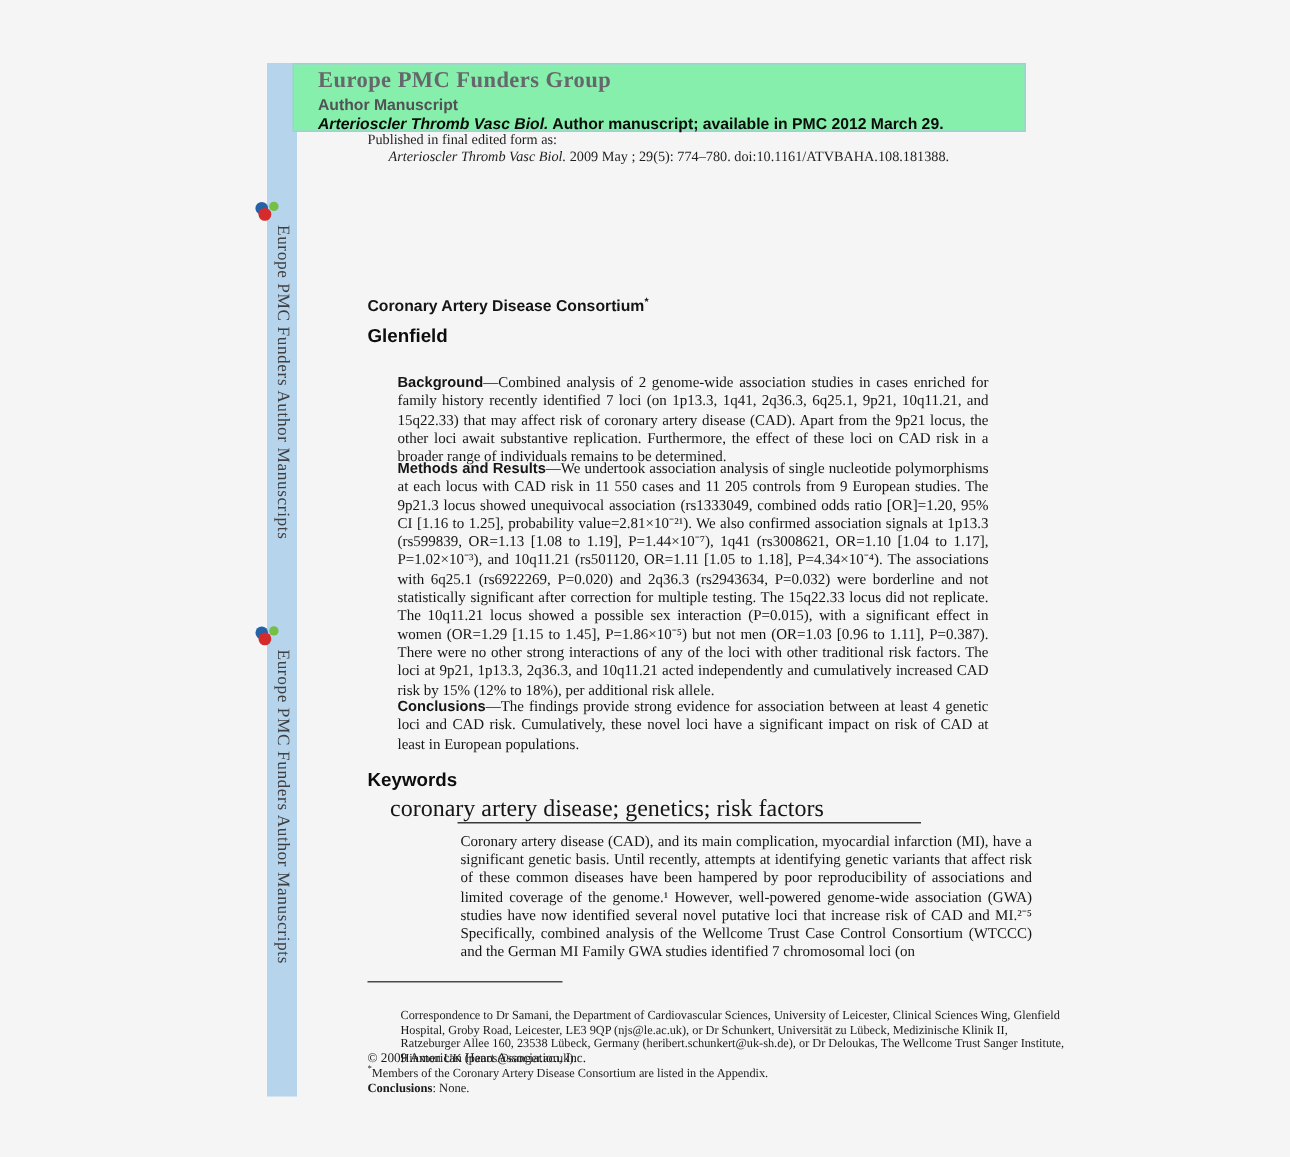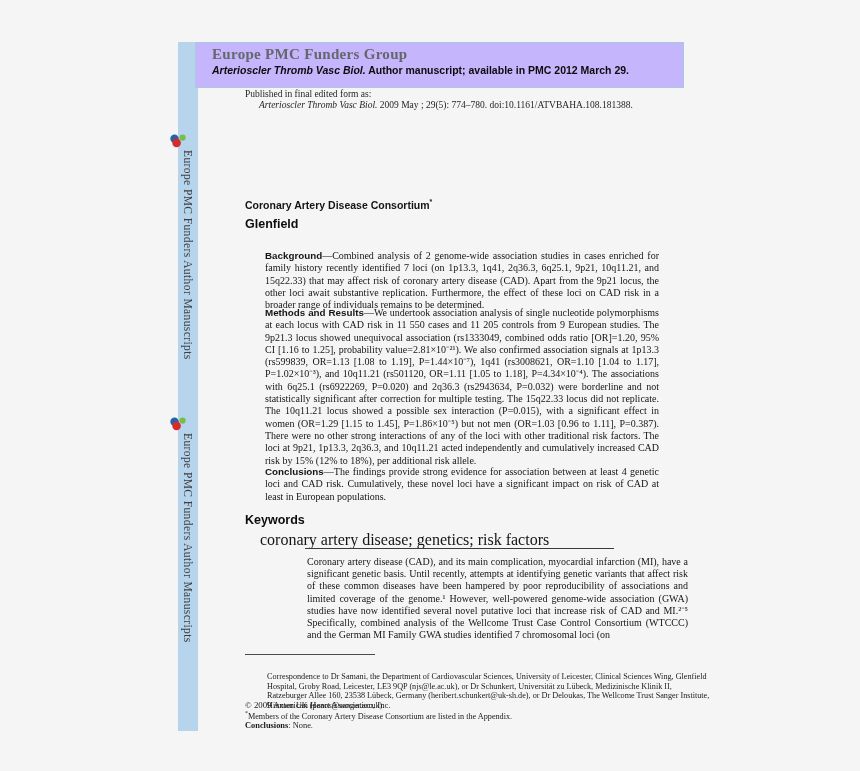--- a/index.html
+++ b/index.html
@@ -14,21 +14,21 @@
   .wm-logo.one { left: 169px; top: 134px; }
   .wm-logo.two { left: 169px; top: 417px; }
   .wm-text { position: absolute; white-space: nowrap; font-family: "Liberation Serif", serif;
              font-size: 11.5px; color: #3e3e40; letter-spacing: 0.4px;
              transform: rotate(90deg); transform-origin: 0 0; }
   .wm-text.one { left: 194px; top: 150px; }
   .wm-text.two { left: 194px; top: 433px; }
 
   
   .header-box { position: absolute; left: 195px; top: 42px; width: 489px; height: 46px;
-                background: #c4b5fd; border: 1px solid #a9c9e2; padding: 3px 0 0 16px; }
+                background: #86efac; border: 1px solid #a9c9e2; padding: 3px 0 0 16px; }
   .org   { font-family: "Liberation Serif", serif; font-weight: bold; font-size: 15px; color: #66676b; letter-spacing: 0.3px; }
   .mtype { font-family: "Liberation Sans", sans-serif; font-weight: bold; font-size: 10.5px; color: #515256; margin-top: 1px; }
   .avail { font-family: "Liberation Sans", sans-serif; font-weight: bold; font-size: 10.5px; color: #0c0c0c; margin-top: 1px; }
   .avail .jrnl { font-style: italic; }
 
   .published { position: absolute; left: 245px; top: 89px; font-size: 9.5px; color: #1e1e1e; }
   .citation  { position: absolute; left: 259px; top: 100px; font-size: 9.5px; color: #1e1e1e; }
   .citation .it { font-style: italic; }
 
   .title { position: absolute; left: 245px; top: 146px; width: 448px;
@@ -83,20 +83,21 @@
 
   <svg class="wm-logo two" viewBox="0 0 18 14">
     <circle cx="5.5" cy="4.8" r="4.2" fill="#2563a8"></circle>
     <circle cx="13.6" cy="3.6" r="3.1" fill="#74bf44"></circle>
     <circle cx="7.6" cy="8.9" r="4.3" fill="#d42b2b"></circle>
   </svg>
   <div class="wm-text two">Europe PMC Funders Author Manuscripts</div>
 
   <div class="header-box">
     <div class="org">Europe PMC Funders Group</div>
+    <div class="mtype">Author Manuscript</div>
     <div class="avail"><span class="jrnl">Arterioscler Thromb Vasc Biol.</span><span> Author manuscript; available in PMC 2012 March 29.</span></div>
   </div>
 
   <div class="published">Published in final edited form as:</div>
   <div class="citation"><span class="it">Arterioscler Thromb Vasc Biol.</span><span> 2009 May ; 29(5): 774–780. doi:10.1161/ATVBAHA.108.181388.</span></div>
 
 
   <div class="authors"><span>Coronary Artery Disease Consortium</span><sup>*</sup></div>
 
   <h2 class="sec-h abstract-h">Glenfield</h2>

